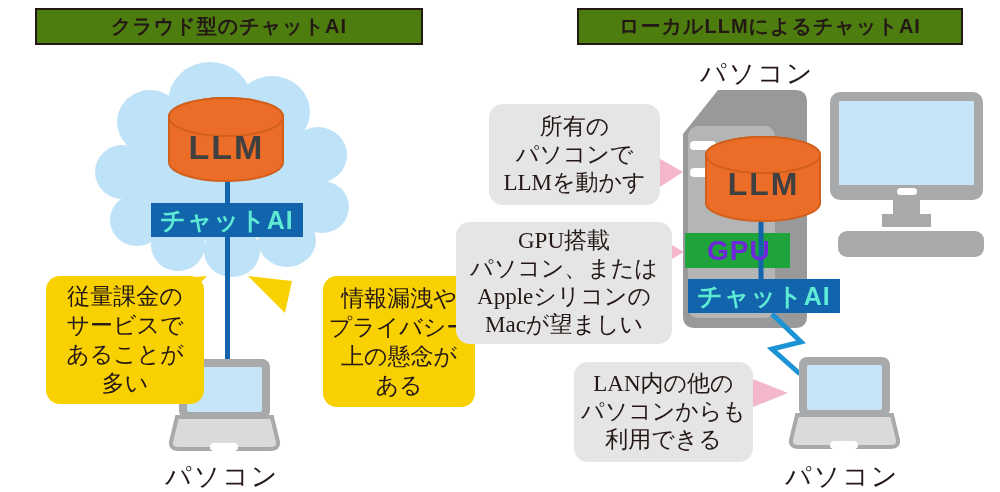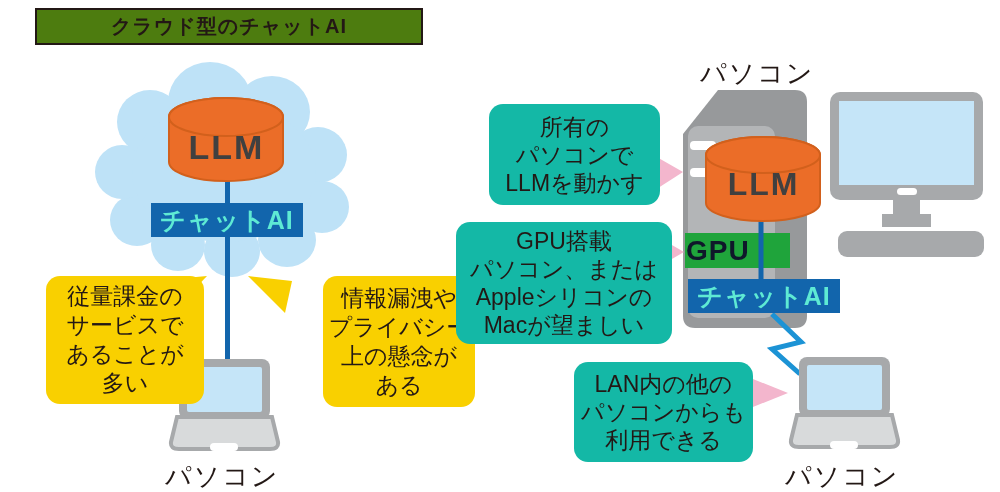--- a/index.html
+++ b/index.html
@@ -12,27 +12,27 @@
   .title-box{
     background:#4d7c0f;border:2px solid #231815;height:37px;
     display:flex;align-items:center;justify-content:center;
     font-size:20px;font-weight:600;letter-spacing:1px;
   }
   .blue-box{
     background:#1265AC;color:#5eead4;font-weight:700;font-size:25px;
     display:flex;align-items:center;justify-content:center;letter-spacing:1px;
   }
   .cyl-label{color:#404040;font-weight:700;text-align:center;letter-spacing:2px;}
-  .gpu-label{color:#0f172a;font-weight:700;font-size:28px;line-height:35px;padding-left:1px;letter-spacing:1px;}
+  .gpu-label{color:#6d28d9;font-weight:700;font-size:28px;line-height:35px;padding-left:22px;letter-spacing:1px;}
   .bubble{
     border-radius:14px;display:flex;align-items:center;justify-content:center;
     text-align:center;white-space:pre-line;font-size:23px;line-height:29px;font-weight:500;
   }
   .bubble.yellow{background:#F9D000;margin-left:36px;}
-  .bubble.pink{background:#14b8a6;line-height:28px;}
+  .bubble.pink{background:#e5e5e5;line-height:28px;font-family:Liberation Serif, serif;}
   .pc-label{font-size:26px;font-weight:500;text-align:left;letter-spacing:2px;}
 </style>
 </head>
 <body>
 
 <div class="canvas">
 
   <svg width="1000" height="492" viewBox="0 0 1000 492">
 
     <g fill="#BEE2F7">
@@ -116,20 +116,21 @@
 あることが
 多い</div>
 
   <div class="abs bubble yellow" style="left:287px;top:276px;width:152px;height:131px;">情報漏洩や
 プライバシー
 上の懸念が
 ある</div>
 
   <div class="abs pc-label" style="left:165px;top:459px;width:125px;">パソコン</div>
 
+  <div class="abs title-box" style="left:577px;top:8px;width:386px;">ローカルLLMによるチャットAI</div>
 
   <div class="abs pc-label" style="left:700px;top:56px;width:126px;">パソコン</div>
 
   <div class="abs cyl-label" style="left:707px;top:166px;width:113px;font-size:32px;">LLM</div>
 
   <div class="abs gpu-label" style="left:685px;top:233px;width:105px;height:35px;">GPU</div>
 
   <div class="abs blue-box" style="left:688px;top:279px;width:152px;height:34px;">チャットAI</div>
 
   <div class="abs bubble pink" style="left:489px;top:104px;width:171px;height:101px;">所有の

